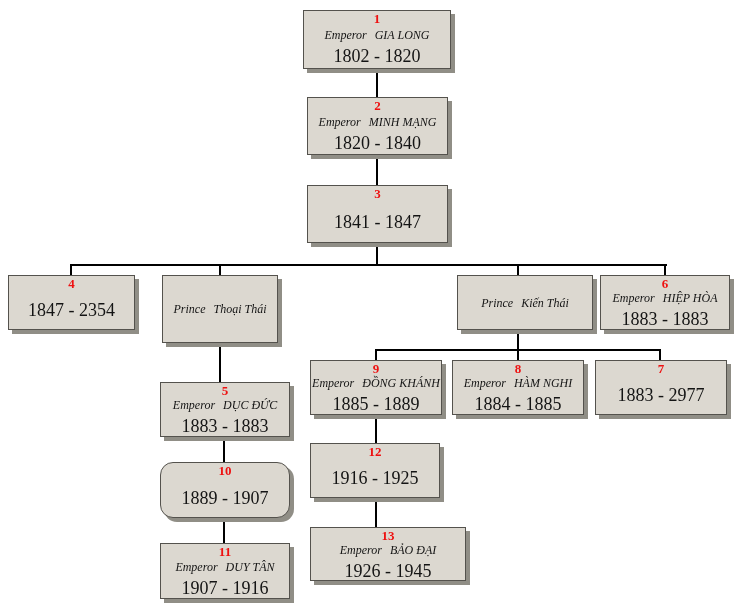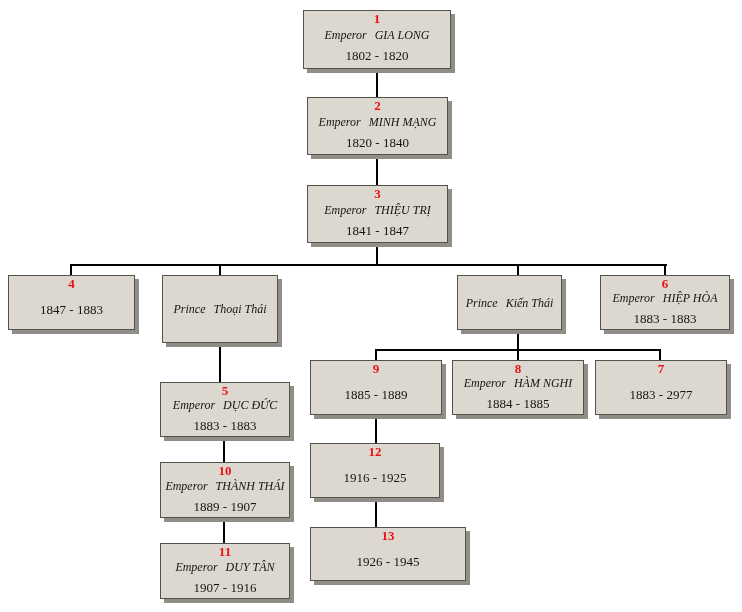--- a/index.html
+++ b/index.html
@@ -49,21 +49,21 @@
   .title {
     font-size: 12px;
     line-height: 18px;
     white-space: nowrap;
     font-style: italic;
   }
   .title .name {
     margin-left: 8px;
   }
   .dates {
-    font-size: 13px;
+    font-size: 18px;
     line-height: 18px;
     margin-top: 3px;
     white-space: nowrap;
   }
 </style>
 </head>
 <body>
 
 <div class="canvas">
   <div id="connectors">
@@ -91,68 +91,68 @@
         <div class="title"><span>Emperor</span><span class="name">GIA LONG</span></div>
         <div class="dates">1802 - 1820</div>
       </div>
       <div class="node has-num" style="left: 307px; top: 97px; width: 141px; height: 58px;">
         <div class="num">2</div>
         <div class="title"><span>Emperor</span><span class="name">MINH MẠNG</span></div>
         <div class="dates">1820 - 1840</div>
       </div>
       <div class="node has-num" style="left: 307px; top: 185px; width: 141px; height: 58px;">
         <div class="num">3</div>
-        <div class="title"><span>Emperor</span><span class="name">THIỆU TRỊ</span></div>
         <div class="dates">1841 - 1847</div>
       </div>
       <div class="node has-num" style="left: 8px; top: 275px; width: 127px; height: 55px;">
         <div class="num">4</div>
-        <div class="dates">1847 - 1883</div>
+        <div class="dates">1847 - 2354</div>
       </div>
       <div class="node" style="left: 162px; top: 275px; width: 116px; height: 68px;">
         <div class="title"><span>Prince</span><span class="name">Thoại Thái</span></div>
       </div>
-      <div class="node" style="left: 457px; top: 275px; width: 105px; height: 55px;">
+      <div class="node" style="left: 457px; top: 275px; width: 136px; height: 55px;">
         <div class="title"><span>Prince</span><span class="name">Kiến Thái</span></div>
       </div>
       <div class="node has-num" style="left: 600px; top: 275px; width: 130px; height: 55px;">
         <div class="num">6</div>
         <div class="title"><span>Emperor</span><span class="name">HIỆP HÒA</span></div>
         <div class="dates">1883 - 1883</div>
       </div>
       <div class="node has-num" style="left: 310px; top: 360px; width: 132px; height: 55px;">
         <div class="num">9</div>
+        <div class="title"><span>Emperor</span><span class="name">ĐỒNG KHÁNH</span></div>
         <div class="dates">1885 - 1889</div>
       </div>
       <div class="node has-num" style="left: 452px; top: 360px; width: 132px; height: 55px;">
         <div class="num">8</div>
         <div class="title"><span>Emperor</span><span class="name">HÀM NGHI</span></div>
         <div class="dates">1884 - 1885</div>
       </div>
       <div class="node has-num" style="left: 595px; top: 360px; width: 132px; height: 55px;">
         <div class="num">7</div>
         <div class="dates">1883 - 2977</div>
       </div>
       <div class="node has-num" style="left: 160px; top: 382px; width: 130px; height: 55px;">
         <div class="num">5</div>
         <div class="title"><span>Emperor</span><span class="name">DỤC ĐỨC</span></div>
         <div class="dates">1883 - 1883</div>
       </div>
-      <div class="node has-num" style="left: 160px; top: 462px; width: 130px; height: 56px;">
+      <div class="node has-num" style="left: 160px; top: 462px; width: 130px; height: 56px; border-radius: 13px;">
         <div class="num">10</div>
-        <div class="title"><span>Emperor</span><span class="name">THÀNH THÁI</span></div>
         <div class="dates">1889 - 1907</div>
       </div>
       <div class="node has-num" style="left: 160px; top: 543px; width: 130px; height: 56px;">
         <div class="num">11</div>
         <div class="title"><span>Emperor</span><span class="name">DUY TÂN</span></div>
         <div class="dates">1907 - 1916</div>
       </div>
       <div class="node has-num" style="left: 310px; top: 443px; width: 130px; height: 55px;">
         <div class="num">12</div>
         <div class="dates">1916 - 1925</div>
       </div>
       <div class="node has-num" style="left: 310px; top: 527px; width: 156px; height: 54px;">
         <div class="num">13</div>
+        <div class="title"><span>Emperor</span><span class="name">BẢO ĐẠI</span></div>
         <div class="dates">1926 - 1945</div>
       </div>
     </div>
 </div>
 
 </body></html>

